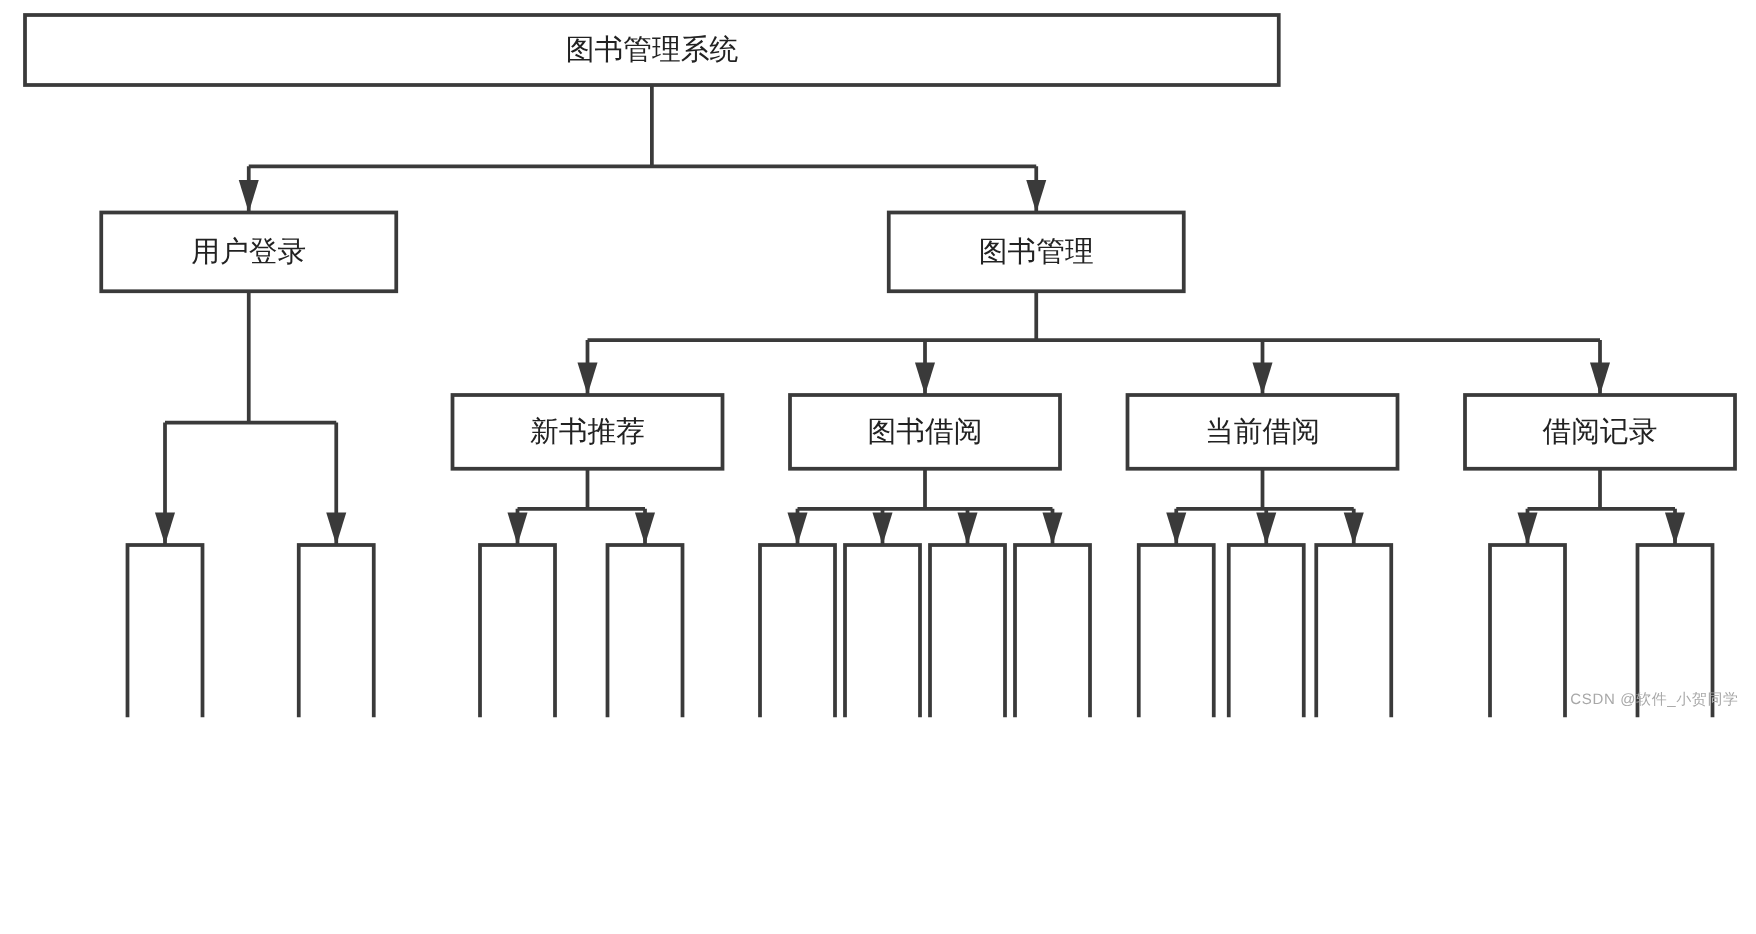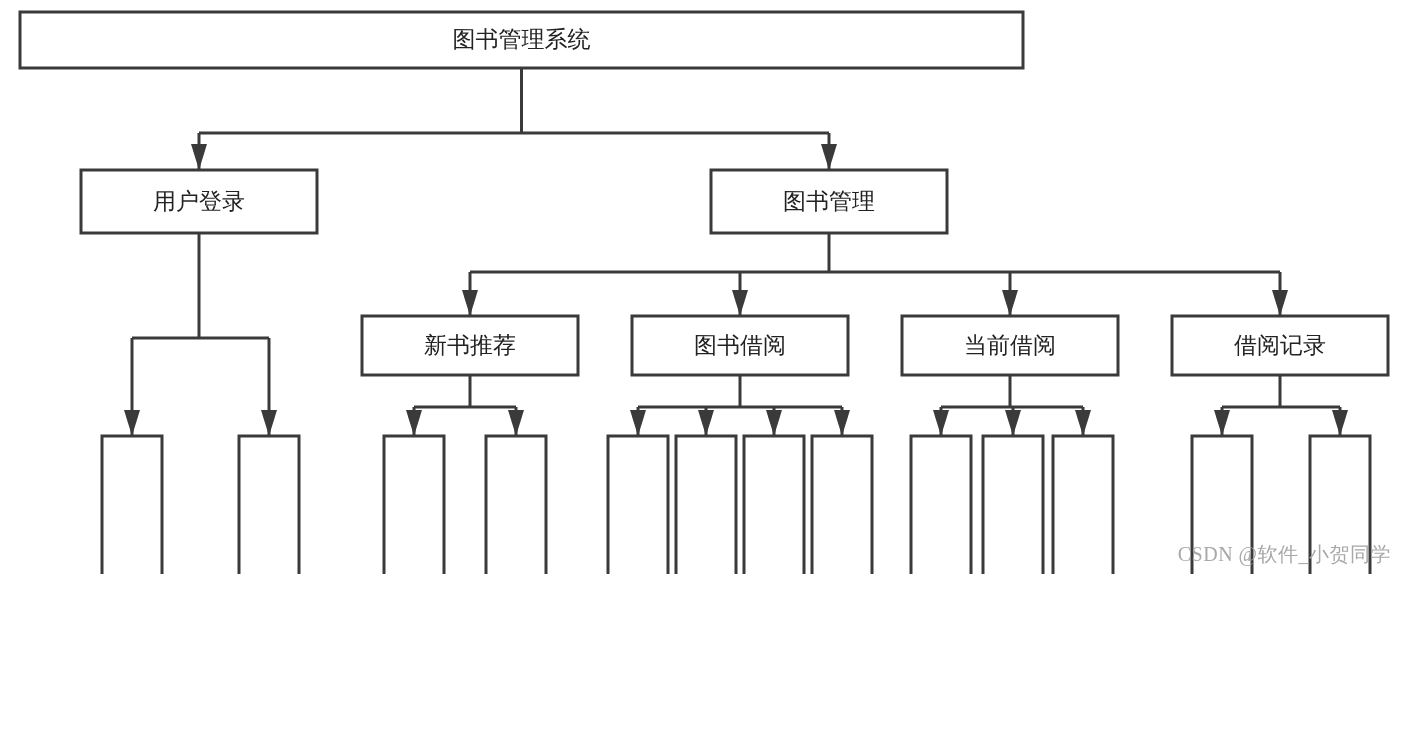--- a/index.html
+++ b/index.html
@@ -60,22 +60,22 @@
     align-items: center;
     justify-content: center;
     white-space: pre-wrap;
     text-align: center;
     pointer-events: none;
   }
   .watermark {
     position: absolute;
     right: 14px;
     bottom: 6px;
-    font-family: Liberation Serif, serif;
-    font-size: 20px;
+    font-family: Liberation Sans, sans-serif;
+    font-size: 12px;
     color: #a8a8a8;
     letter-spacing: 0.5px;
     white-space: nowrap;
     margin-top: 36px;
   }
 </style>
 </head>
 <body>
 
 <div id="diagram-root">

